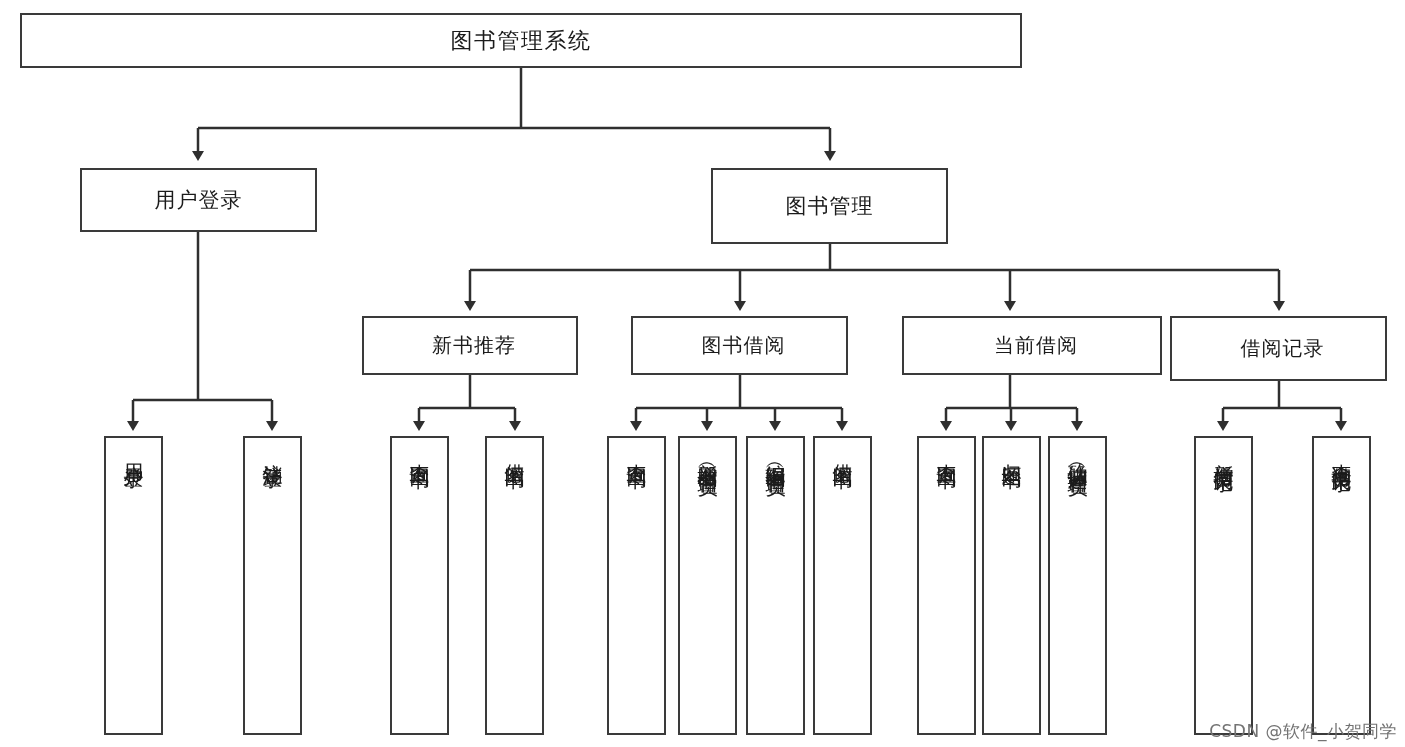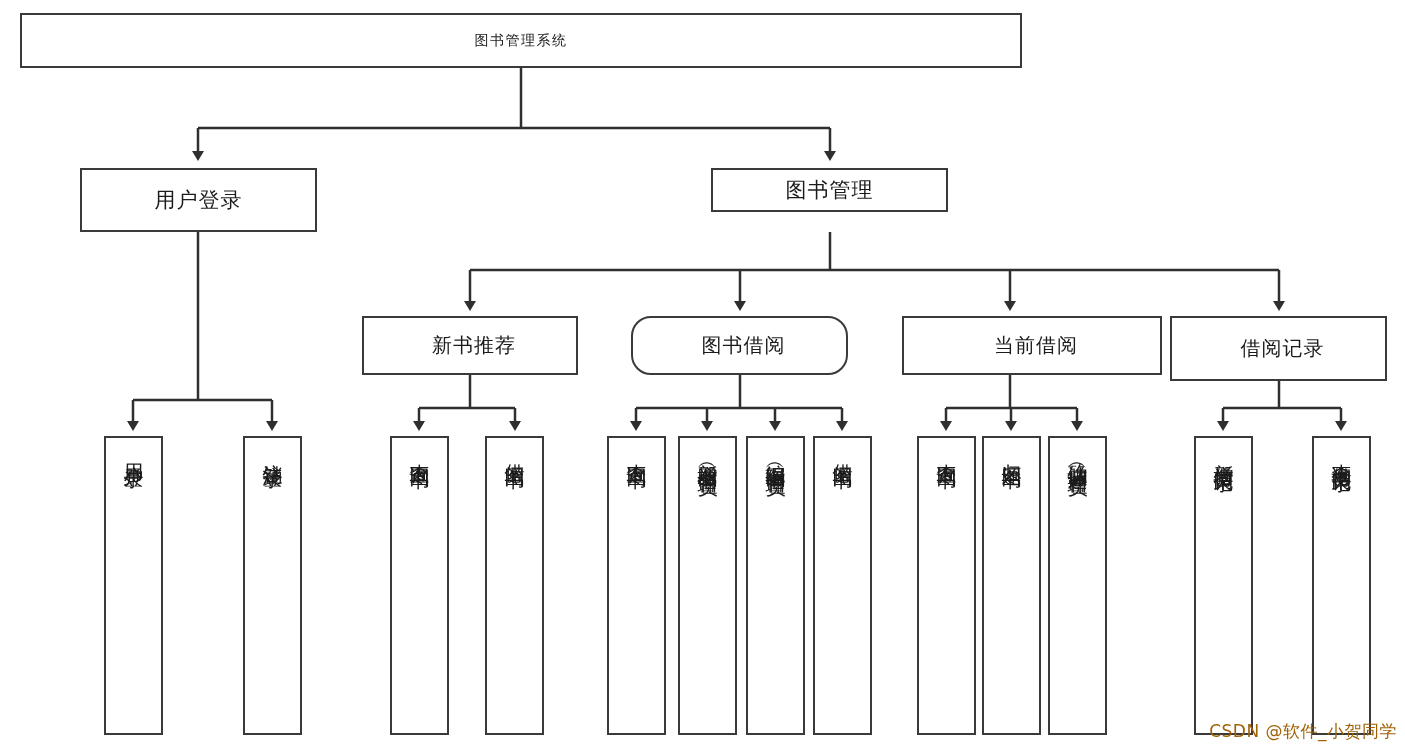--- a/index.html
+++ b/index.html
@@ -32,21 +32,21 @@
     justify-content:center;
     color:#1b1b1b;
     z-index:2;
   }
   .node.h{
     
     font-size:21px;
     letter-spacing:1px;
   }
   .node.root{
-    font-size:14px;
+    font-size:22px;
     letter-spacing:1.5px;
   }
   .node.lvl3{
     font-size:20px;
     letter-spacing:1px;
     padding-left:8px;
   }
   .node.leaf{
     font-size:20px;
     letter-spacing:2px;
@@ -59,21 +59,21 @@
     text-orientation:upright;
     white-space:nowrap;
     line-height:1.16;
     display:block;
   }
   .watermark{
     position:absolute;
     right:8px;
     bottom:4px;
     font-size:17px;
-    color:#a16207;
+    color:#737373;
     letter-spacing:0.5px;
     z-index:5;
     white-space:nowrap;
     font-family:"DejaVu Sans","Liberation Sans",sans-serif;
   }
 </style>
 </head>
 <body>
 
 <div id="canvas">
@@ -128,28 +128,28 @@
     </g>
   </svg>
 
   <div class="node root" style="left:20px;top:13px;width:1002px;height:55px;">
     <span>图书管理系统</span>
   </div>
 
   <div class="node h" style="left:80px;top:168px;width:237px;height:64px;">
     <span>用户登录</span>
   </div>
-  <div class="node h" style="left:711px;top:168px;width:237px;height:44px;">
+  <div class="node h" style="left:711px;top:168px;width:237px;height:76px;">
     <span>图书管理</span>
   </div>
 
   <div class="node lvl3" style="left:362px;top:316px;width:216px;height:59px;">
     <span>新书推荐</span>
   </div>
-  <div class="node lvl3" style="left:631px;top:316px;width:217px;height:59px;border-radius:20px;">
+  <div class="node lvl3" style="left:631px;top:316px;width:217px;height:59px;">
     <span>图书借阅</span>
   </div>
   <div class="node lvl3" style="left:902px;top:316px;width:260px;height:59px;">
     <span>当前借阅</span>
   </div>
   <div class="node lvl3" style="left:1170px;top:316px;width:217px;height:65px;">
     <span>借阅记录</span>
   </div>
 
   <div class="node leaf" style="left:104px;top:436px;width:59px;height:299px;">

